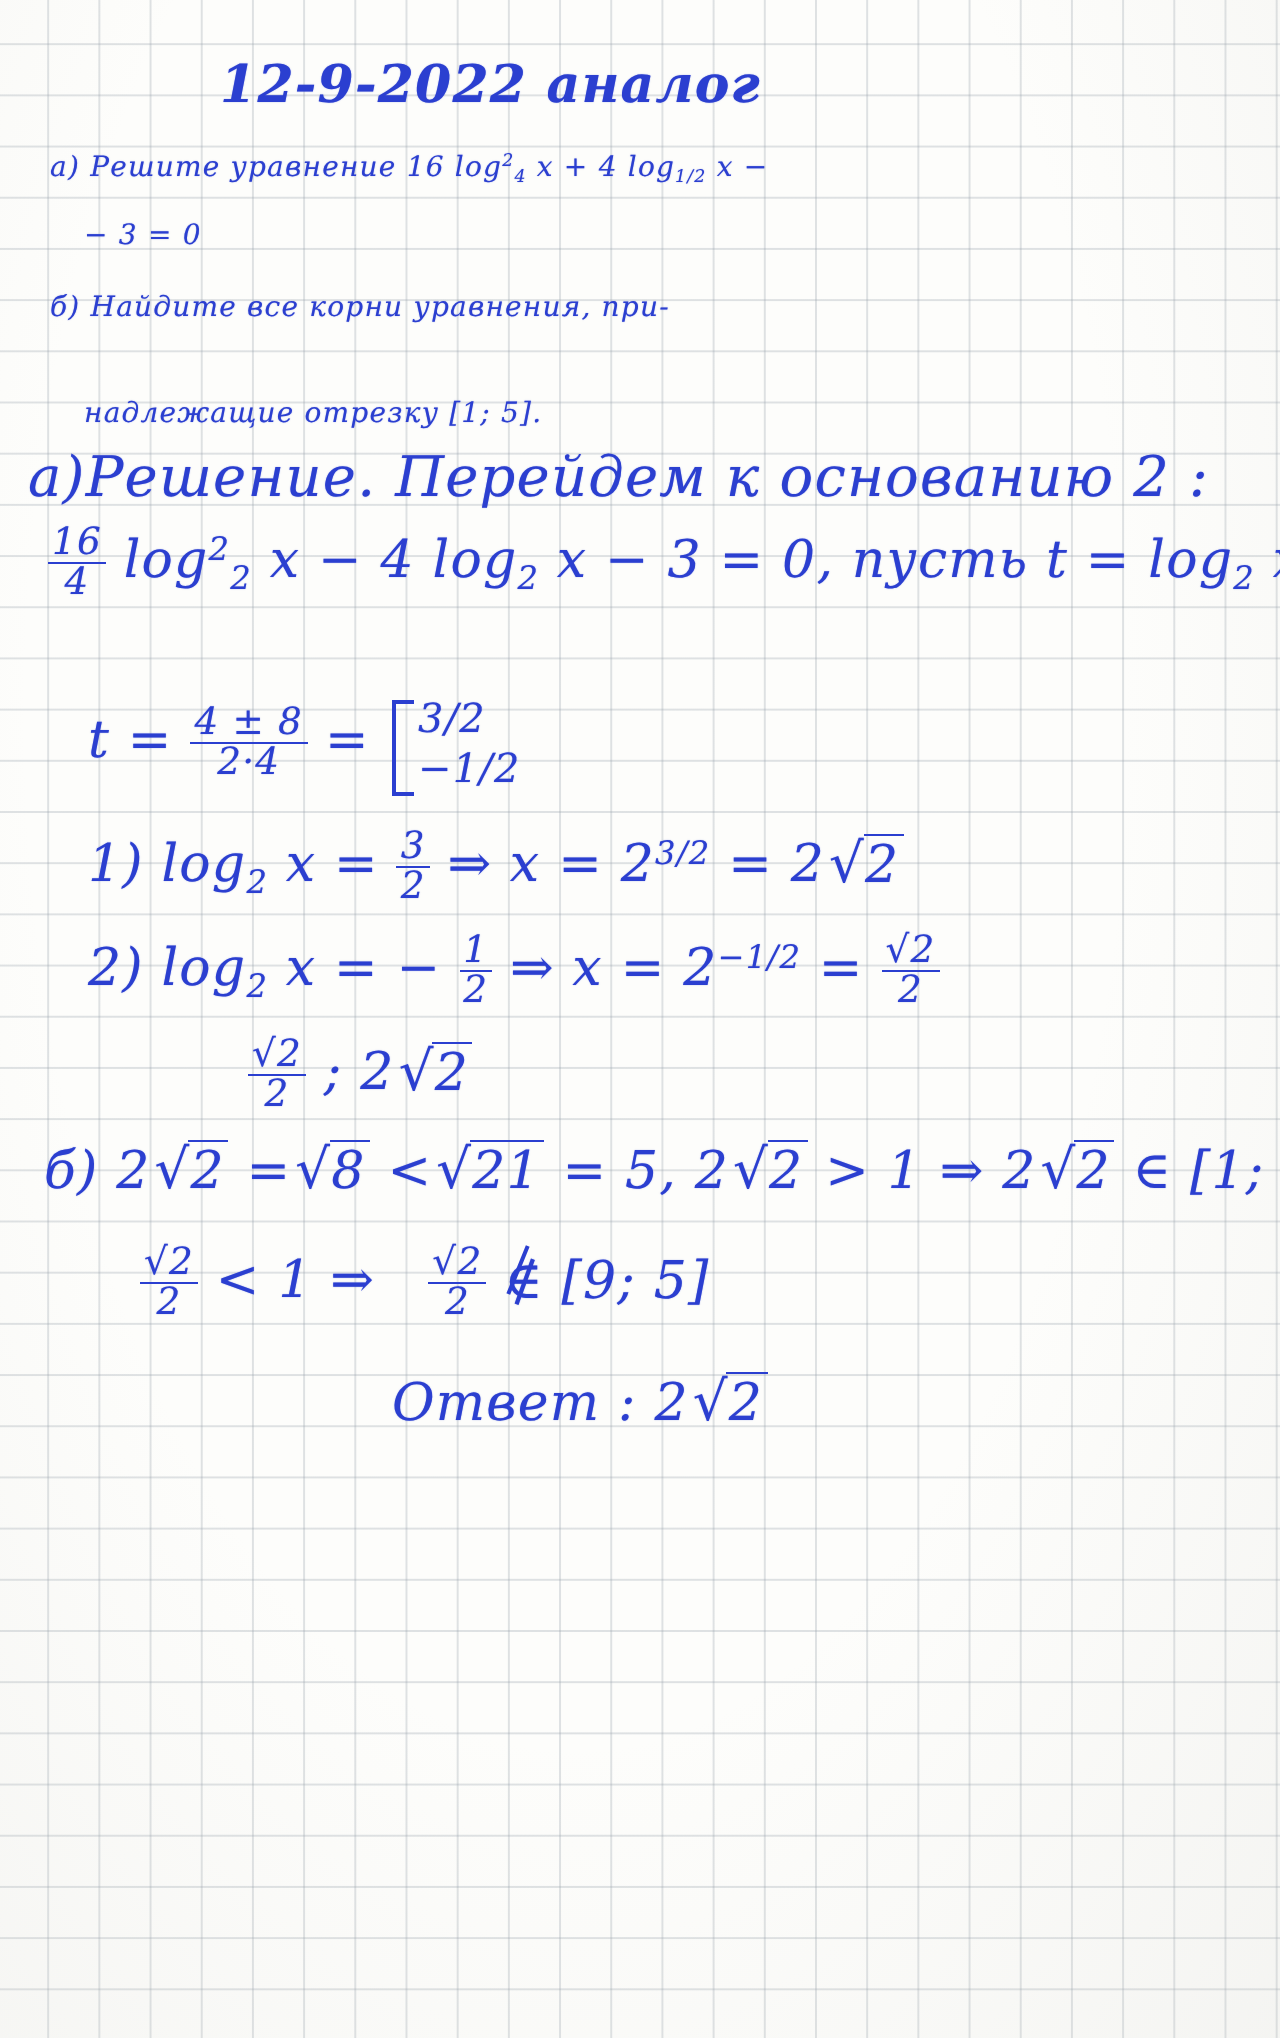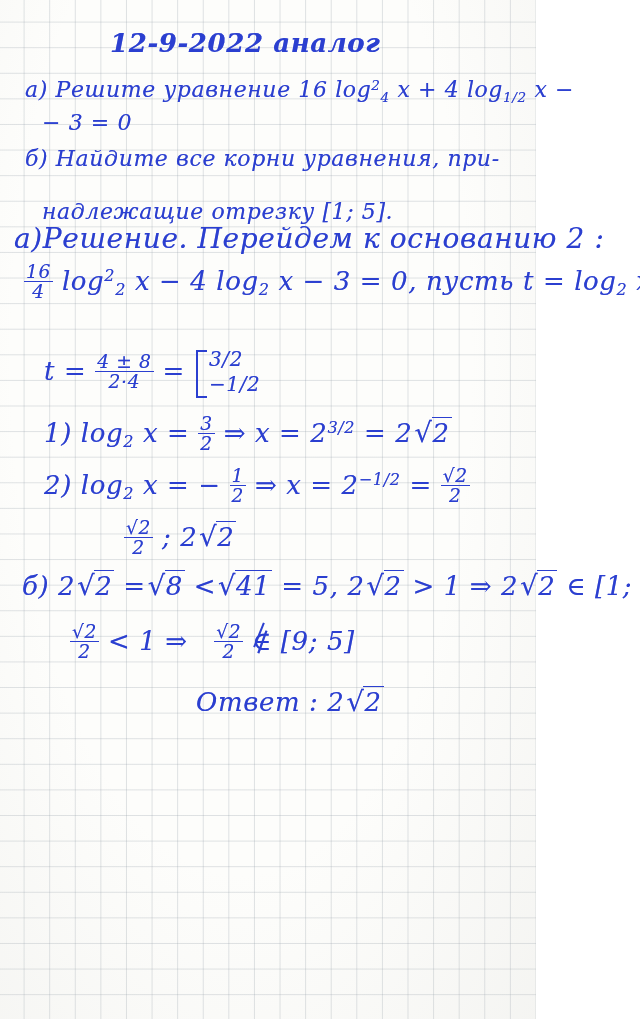--- a/index.html
+++ b/index.html
@@ -10,21 +10,21 @@
   body {
     width: 640px;
     height: 1019px;
     overflow: hidden;
     font-family: "DejaVu Sans", sans-serif;
   }
 
   
   .page {
     position: relative;
-    width: 536px;
+    width: 640px;
     height: 1019px;
     background-color: #fdfdfb;
     background-image:
       linear-gradient(to right, rgba(150,160,170,0.30) 1px, transparent 1px),
       linear-gradient(to bottom, rgba(150,160,170,0.30) 1px, transparent 1px);
     background-size: 25.6px 25.6px;
     background-position: -2px -4px;
   }
   
   .paper-tint {
@@ -42,21 +42,21 @@
     font-style: italic;
     white-space: nowrap;
     letter-spacing: 0.6px;
     text-shadow: 0 0 0.6px rgba(43,63,208,0.55);
   }
   .ink.b { font-weight: bold; }
 
   
   .s20 { font-size: 20px; }
   .s21 { font-size: 28px; }
-  .s22 { font-size: 22px; }
+  .s22 { font-size: 14px; }
   .s23 { font-size: 26px; font-style: italic; }
   .s26 { font-size: 26px; }
 
   
   .sub  { font-size: 0.62em; vertical-align: -0.35em; }
   .sup  { font-size: 0.62em; vertical-align: 0.55em; }
   .frac {
     display: inline-block;
     vertical-align: -0.45em;
     text-align: center;
@@ -190,21 +190,21 @@
       <span class="den">2</span>
     </span>
     <span>;</span>
     <span>2</span><span class="sqrt"><span class="rad">√</span><span class="rnd">2</span></span>
   </div>
 
   <div class="ink s23" style="left:22px; top:570px;">
     <span>б)</span>
     <span>2</span><span class="sqrt"><span class="rad">√</span><span class="rnd">2</span></span>
     <span>=</span><span class="sqrt"><span class="rad">√</span><span class="rnd">8</span></span>
-    <span>&lt;</span><span class="sqrt"><span class="rad">√</span><span class="rnd">41</span></span>
+    <span>&lt;</span><span class="sqrt"><span class="rad">√</span><span class="rnd">21</span></span>
     <span>= 5,  2</span><span class="sqrt"><span class="rad">√</span><span class="rnd">2</span></span>
     <span>&gt; 1 ⇒ 2</span><span class="sqrt"><span class="rad">√</span><span class="rnd">2</span></span>
     <span>∈ [1; 5]</span>
   </div>
 
   <div class="ink s23" style="left:70px; top:622px;">
     <span class="frac">
       <span class="num">√<span>2</span></span>
       <span class="den">2</span>
     </span>

